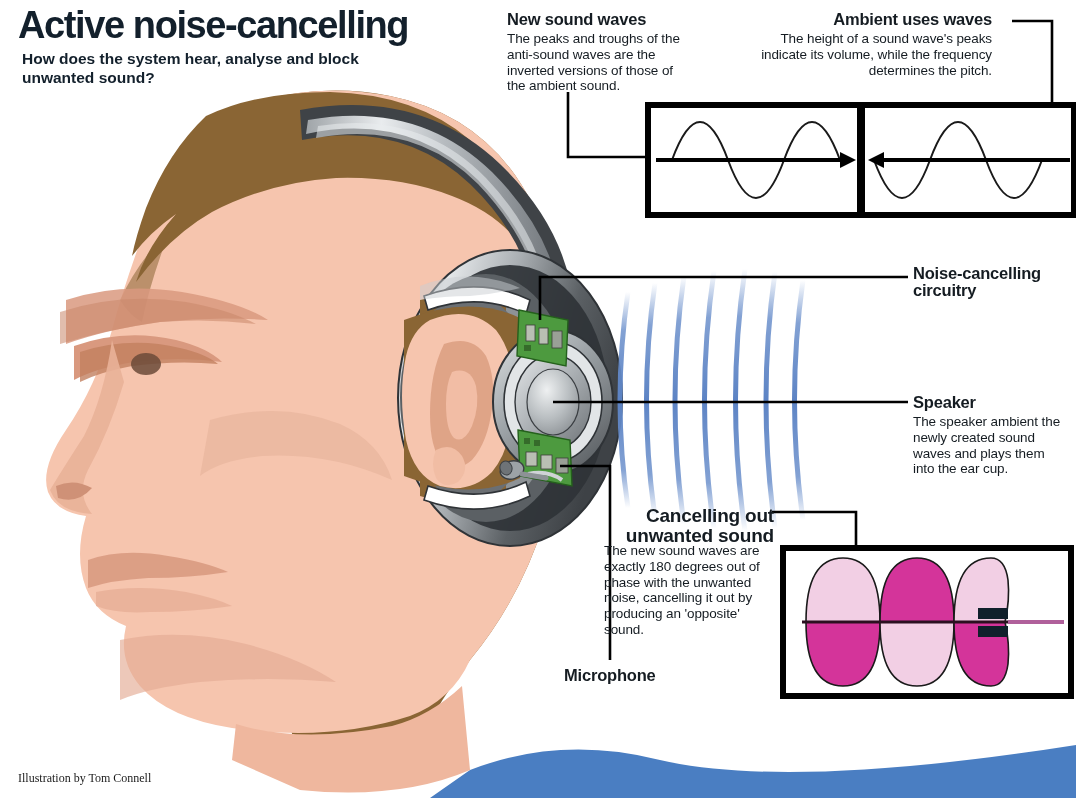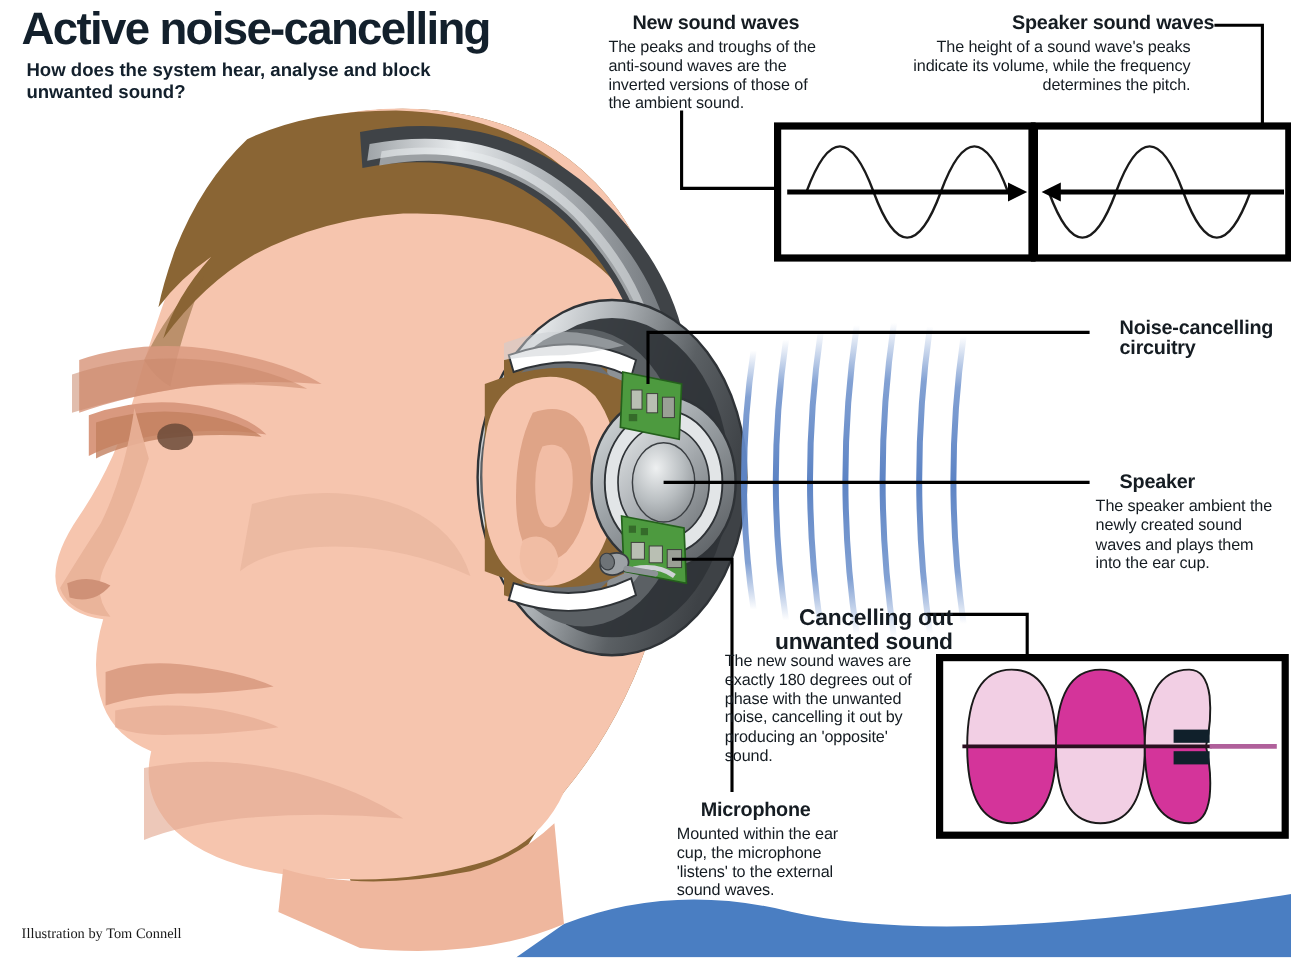--- a/index.html
+++ b/index.html
@@ -26,21 +26,20 @@
     height: 798px;
   }
   .txt {
     position: absolute;
     color: #151c22;
   }
   .hd {
     font-weight: bold;
     line-height: 1.06;
     letter-spacing: -0.2px;
-    margin-left: 20px;
   }
   .bd {
     line-height: 1.17;
     letter-spacing: -0.1px;
   }
 
   
   #title {
     left: 18px;
     top: 6px;
@@ -318,28 +317,27 @@
       <path d="M1008,622 L1064,622" stroke="#b0609b" stroke-width="4"></path>
     </g>
   </svg>
 
   <div class="txt" id="title">Active noise-cancelling</div>
   <div class="txt" id="subtitle">How does the system hear, analyse and block unwanted sound?</div>
 
   <div class="txt hd" id="c-new-hd">New sound waves</div>
   <div class="txt bd" id="c-new-bd">The peaks and troughs of the anti-sound waves are the inverted versions of those of the ambient sound.</div>
 
-  <div class="txt hd" id="c-amb-hd">Speaker sound waves</div>
+  <div class="txt hd" id="c-amb-hd">Ambient uses waves</div>
   <div class="txt bd" id="c-amb-bd">The height of a sound wave's peaks indicate its volume, while the frequency determines the pitch.</div>
 
   <div class="txt hd" id="c-noise-hd">Noise-cancelling circuitry</div>
 
   <div class="txt hd" id="c-spk-hd">Speaker</div>
   <div class="txt bd" id="c-spk-bd">The speaker ambient the newly created sound waves and plays them into the ear cup.</div>
 
   <div class="txt hd" id="c-can-hd">Cancelling out unwanted sound</div>
   <div class="txt bd" id="c-can-bd">The new sound waves are exactly 180 degrees out of phase with the unwanted noise, cancelling it out by producing an 'opposite' sound.</div>
 
   <div class="txt hd" id="c-mic-hd">Microphone</div>
-  <div class="txt bd" id="c-mic-bd">Mounted within the ear cup, the microphone 'listens' to the external sound waves.</div>
 
   <div class="txt" id="credit">Illustration by Tom Connell</div>
 </div>
 
 </body></html>

